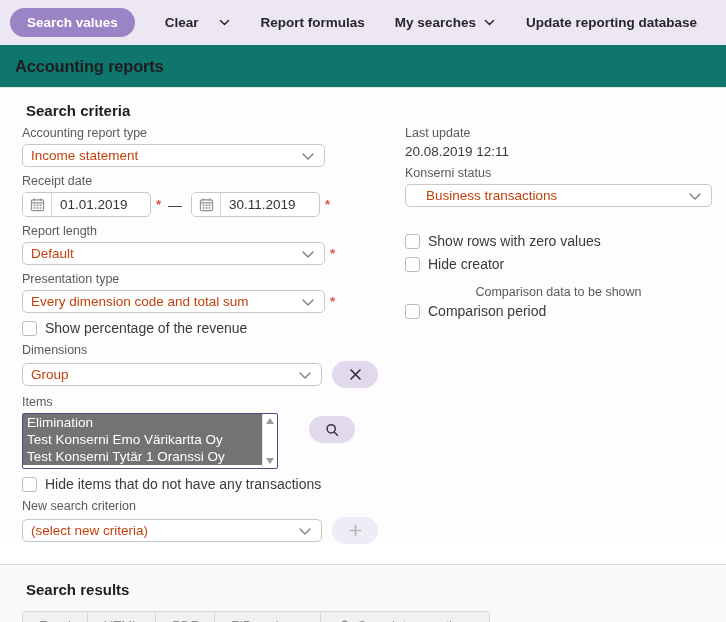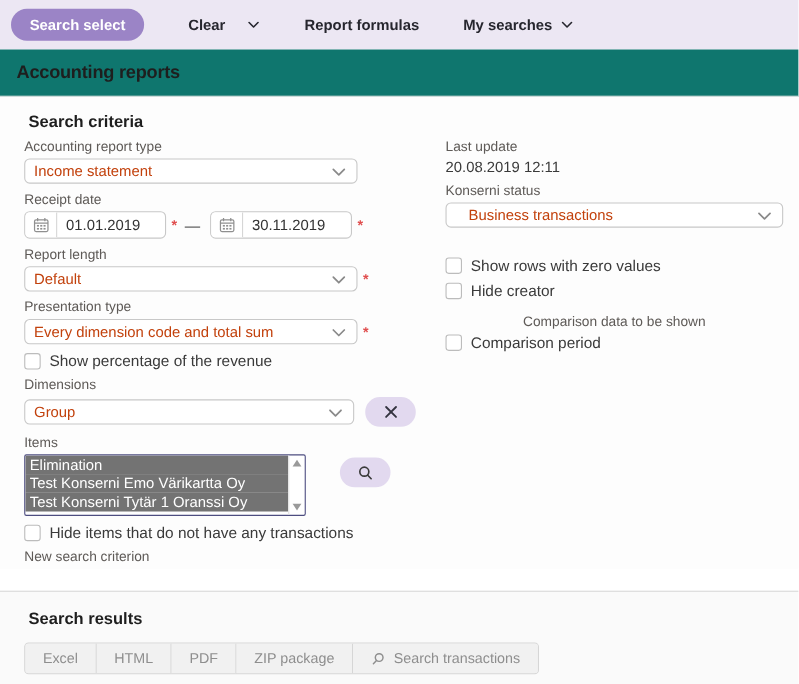--- a/index.html
+++ b/index.html
@@ -6,21 +6,21 @@
   html,body { width:726px; height:622px; overflow:hidden; background:#fff;
     font-family:"Liberation Sans", sans-serif; color:#333; }
 
   
   .toolbar { height:45px; background:#ece7f3; display:flex; align-items:center;
     padding-left:10px; gap:0; }
   .btn-primary { background:#9b84c6; color:#fff; border:none; border-radius:16px;
     padding:7px 17px; font-size:13.5px; font-weight:700; font-family:inherit; cursor:pointer; }
   .tb-item { background:none; border:none; font-family:inherit; font-size:13.5px;
     font-weight:700; color:#26262e; cursor:pointer; display:flex; align-items:center; gap:7px; }
-  .tb-gap-lg { margin-left:40px; }
+  .tb-gap-lg { margin-left:30px; }
   .tb-gap-md { margin-left:19px; }
   .tb-chev { display:flex; align-items:center; }
 
   
   .title-row { height:43px; display:flex; align-items:center; padding-left:15px;
     border-bottom:1px solid #e3e3e3; background:#0f766e; }
   .title-row h1 { font-size:16.5px; font-weight:700; color:#1e1e1e; letter-spacing:-0.2px; }
 
   
   .main { padding:14px 15px 0 22px; background:#fdfdfd; }
@@ -84,38 +84,39 @@
     border-radius:4px; overflow:hidden; background:#f1f1f1; }
   .seg-btn { background:#f1f1f1; border:none; border-right:1px solid #d6d6d6;
     font-family:inherit; font-size:13px; color:#8e8e8e; padding:6px 16px;
     display:flex; align-items:center; gap:7px; cursor:pointer; white-space:nowrap; }
   .seg-btn:last-child { border-right:none; }
 </style>
 </head>
 <body>
 
 <div class="toolbar">
-  <button class="btn-primary">Search select</button>
+  <button class="btn-primary">Search values</button>
 
   <button class="tb-item tb-gap-lg">Clear</button>
   <span class="tb-chev tb-gap-md">
     <svg width="13" height="13" viewBox="0 0 16 16">
         <path d="M3 5.5l5 5 5-5" fill="none" stroke="#26262e" stroke-width="1.8" stroke-linecap="round" stroke-linejoin="round"></path>
       </svg>
   </span>
 
   <button class="tb-item tb-gap-lg">Report formulas</button>
 
   <button class="tb-item tb-gap-lg">
     <span>My searches</span>
     <svg width="13" height="13" viewBox="0 0 16 16">
         <path d="M3 5.5l5 5 5-5" fill="none" stroke="#26262e" stroke-width="1.8" stroke-linecap="round" stroke-linejoin="round"></path>
       </svg>
   </button>
 
+  <button class="tb-item tb-gap-lg">Update reporting database</button>
 </div>
 
 <div class="title-row">
   <h1>Accounting reports</h1>
 </div>
 
 <div class="main">
   <h2 class="section-heading">Search criteria</h2>
 
   <div class="columns">
@@ -237,20 +238,33 @@
             </svg>
         </button>
       </div>
 
       <div class="check-row">
         <span class="checkbox"></span>
         <span class="check-label">Hide items that do not have any transactions</span>
       </div>
 
       <label class="flabel">New search criterion</label>
+      <div class="row">
+        <div class="select">
+          <span class="select-value">(select new criteria)</span>
+          <svg width="16" height="16" viewBox="0 0 16 16">
+              <path d="M3 6l5 5 5-5" fill="none" stroke="#8a8a8a" stroke-width="1.6" stroke-linecap="round" stroke-linejoin="round"></path>
+            </svg>
+        </div>
+        <button class="pill disabled gap-left">
+          <svg width="15" height="15" viewBox="0 0 16 16">
+              <path d="M8 2.5v11M2.5 8h11" stroke="#b8b8b8" stroke-width="1.8" stroke-linecap="round"></path>
+            </svg>
+        </button>
+      </div>
 
     </div>
 
     <div class="col-right">
 
       <label class="flabel">Last update</label>
       <div class="last-update-value">20.08.2019 12:11</div>
 
       <label class="flabel">Konserni status</label>
       <div class="select select-wide">

